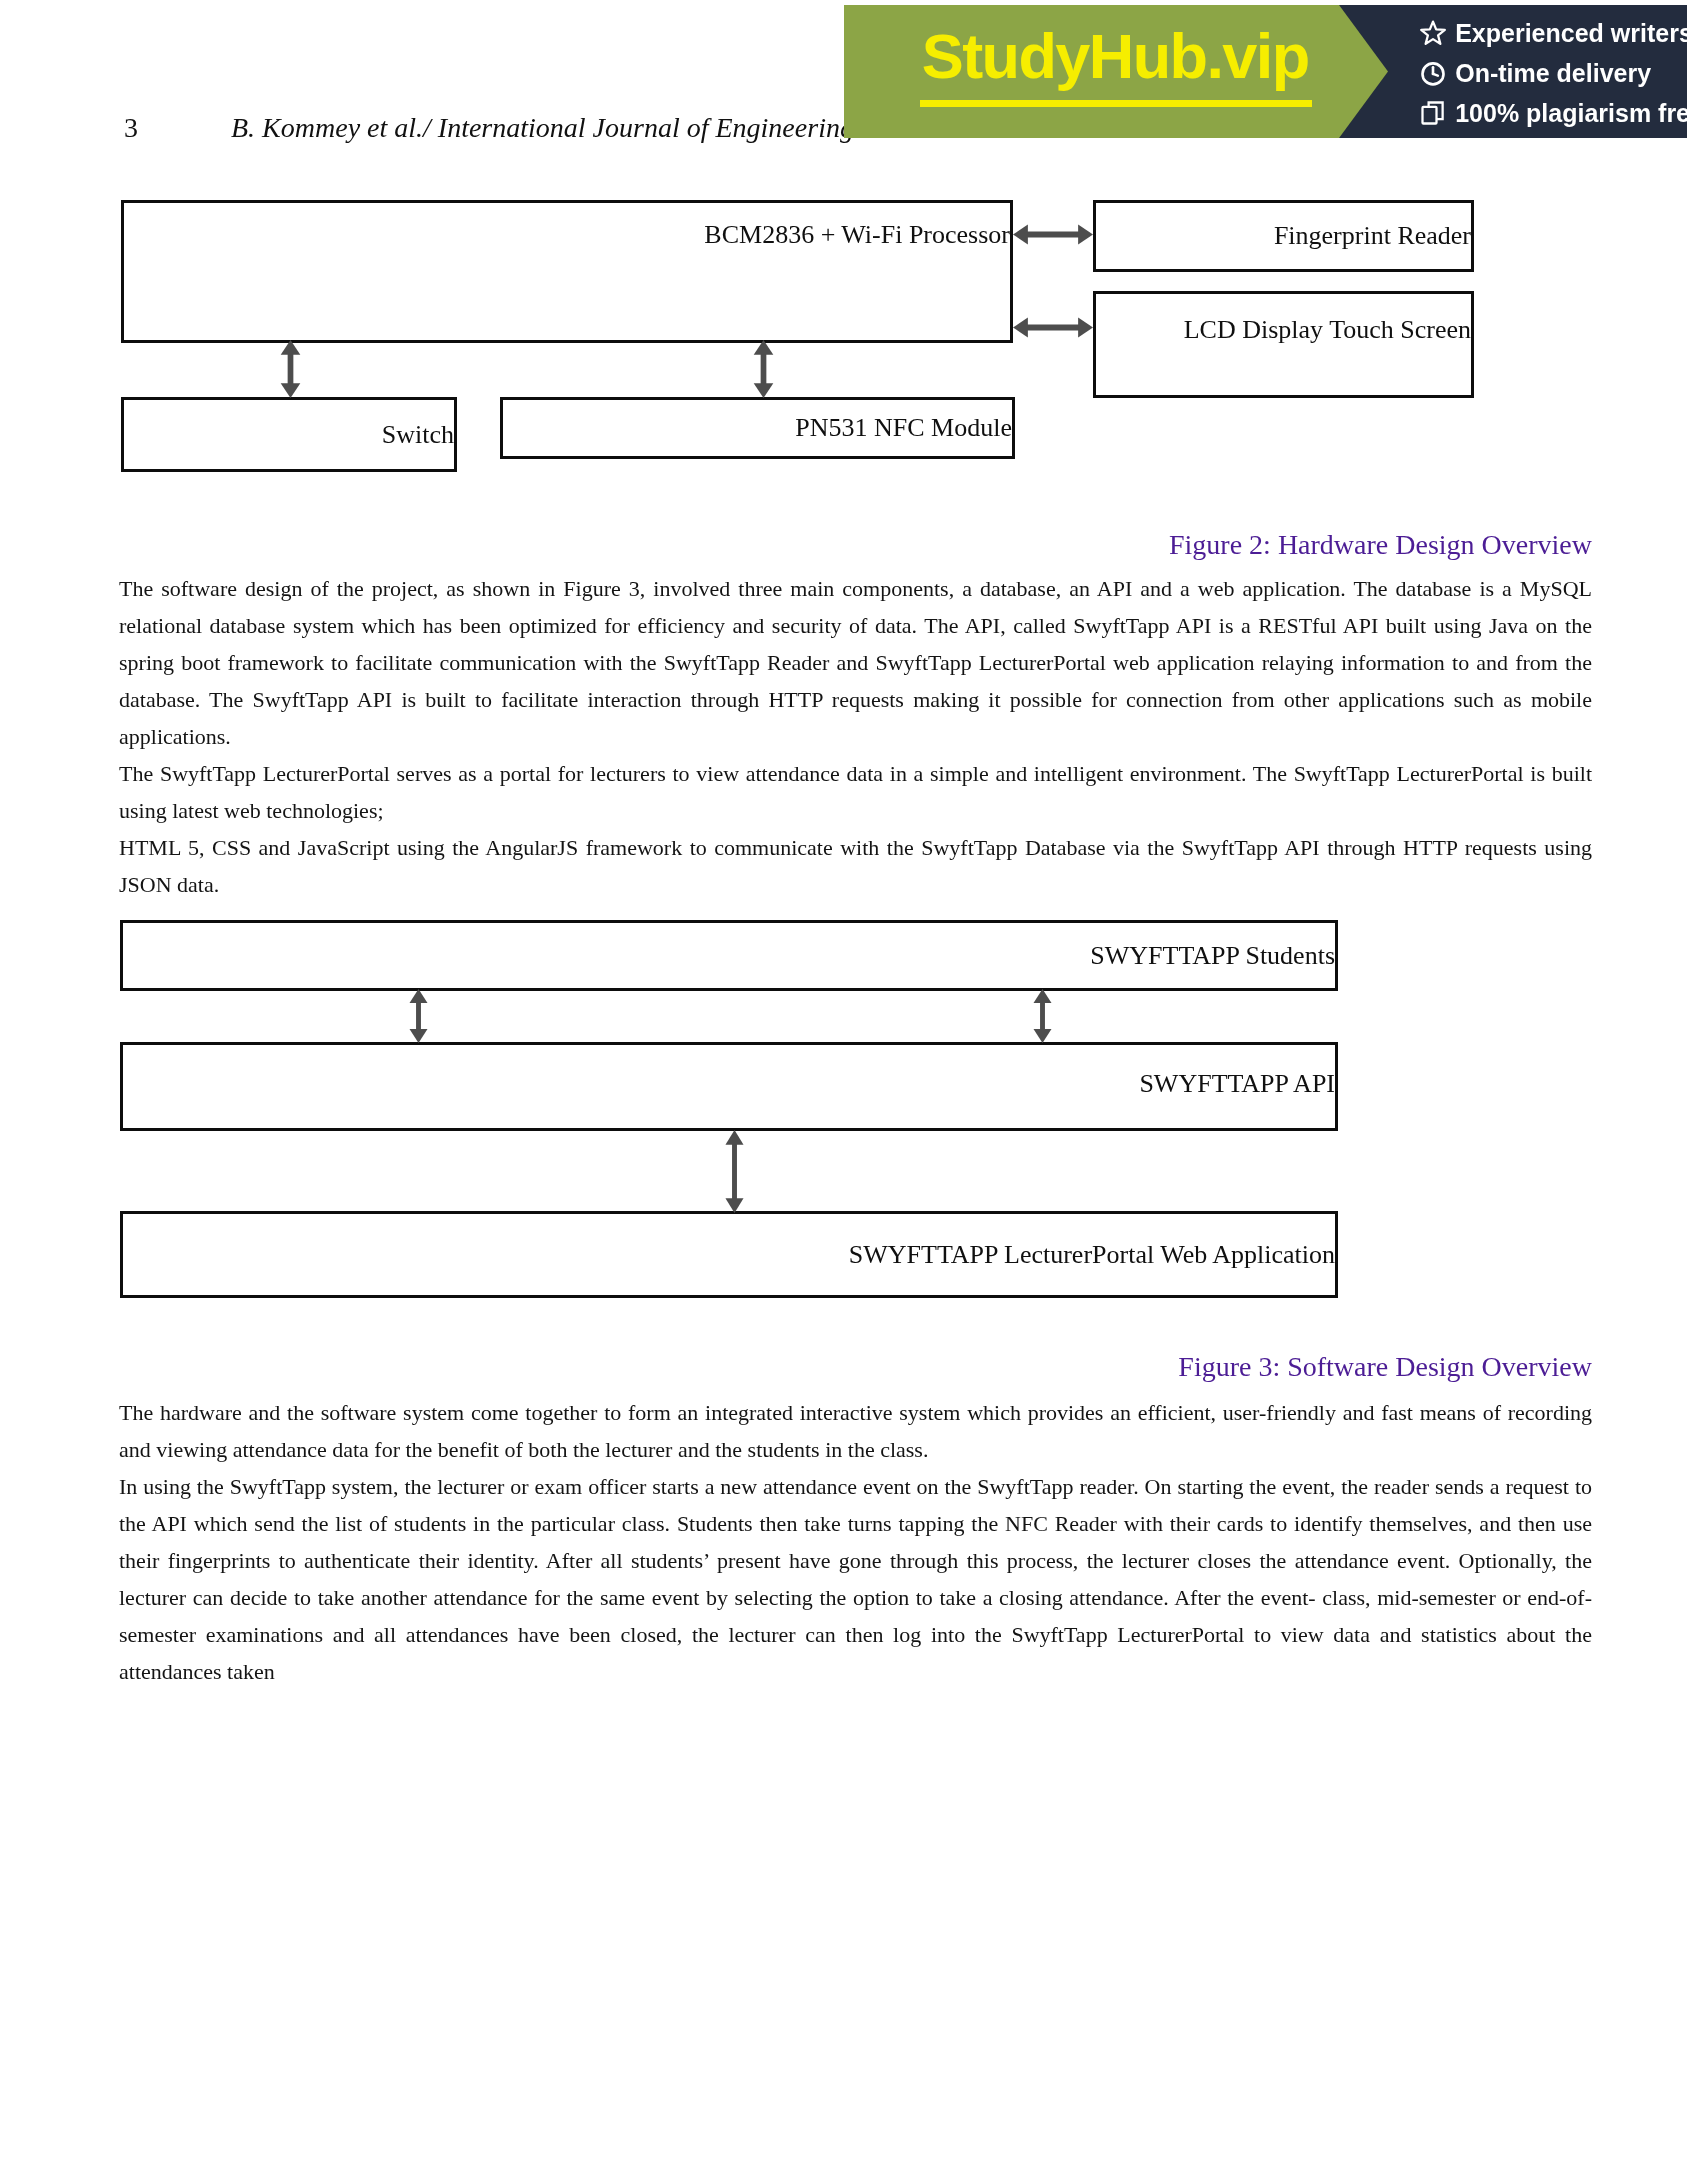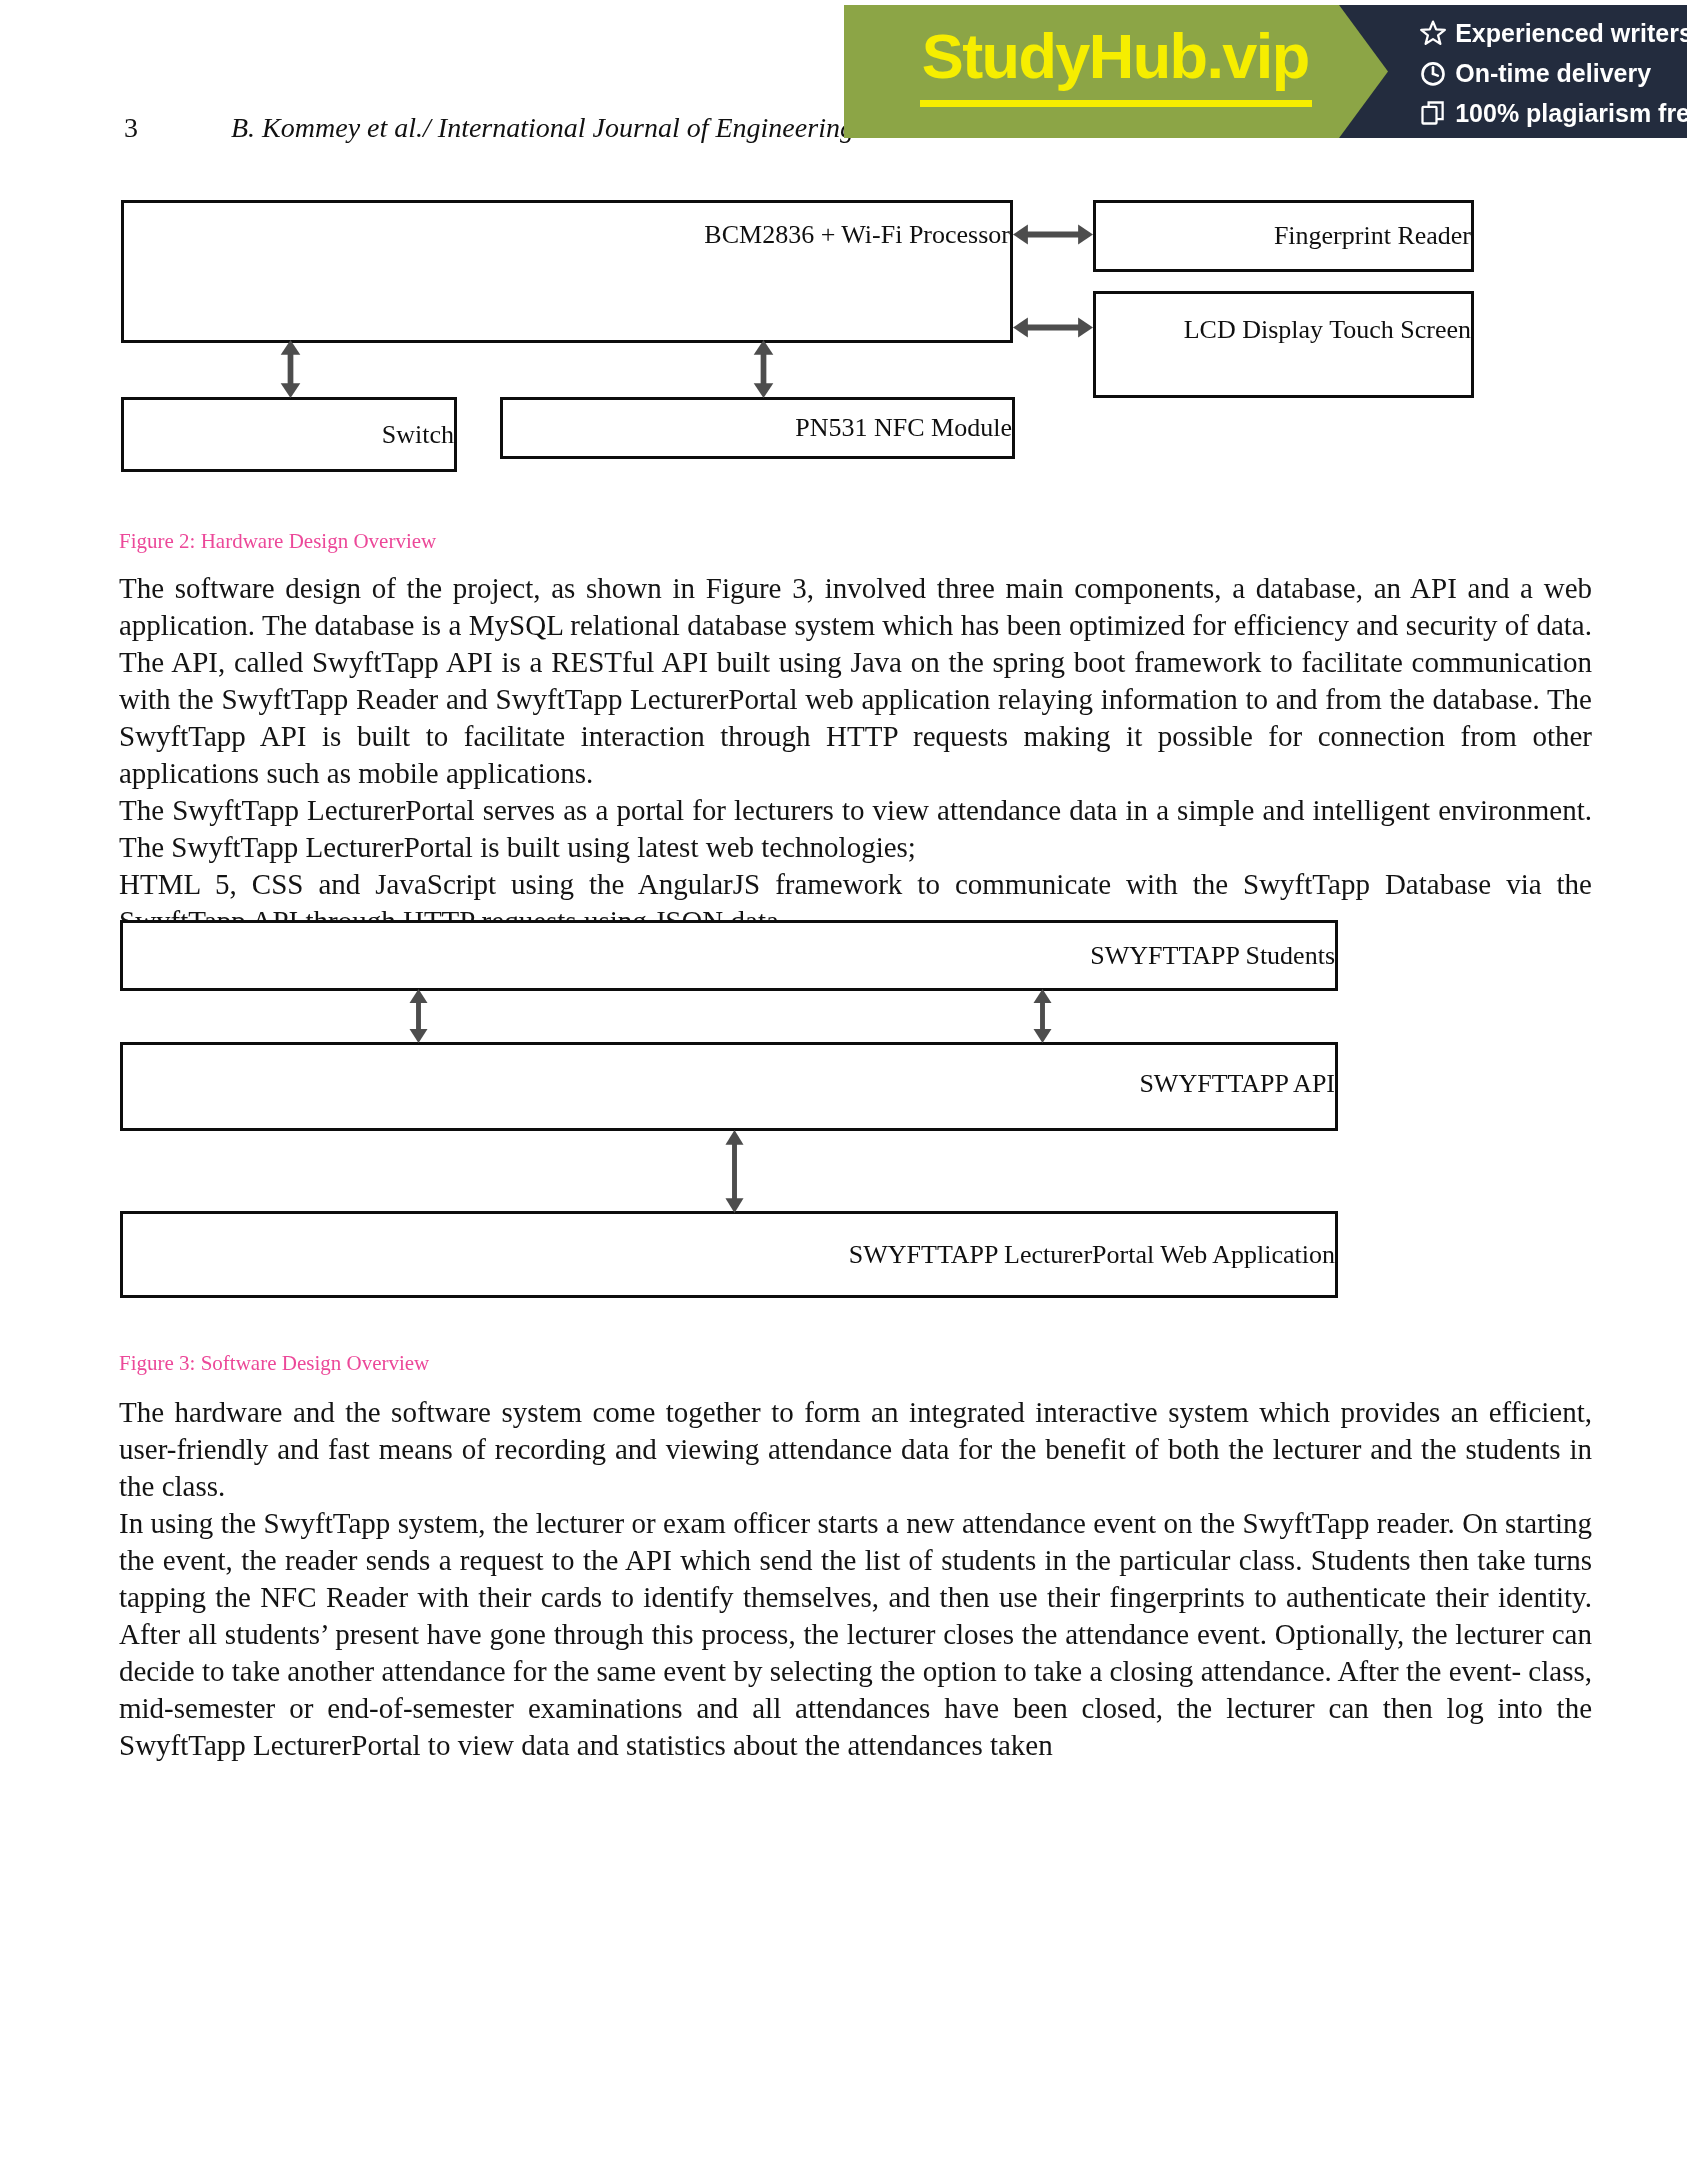--- a/index.html
+++ b/index.html
@@ -24,22 +24,22 @@
   .feature svg{flex:0 0 auto;}
 
   
   .box{position:absolute;border:3.3px solid #0d0d0d;background:#fff;box-sizing:border-box;
        display:flex;align-items:center;justify-content:flex-end;font-size:26px;color:#101010;text-align:center;}
   .box.top-label{align-items:flex-start;padding-top:16.5px;}
 
   .arrow{position:absolute;}
 
   
-  .caption{position:absolute;left:119px;width:1473px;text-align:left;font-size:21px;color:#ec4899;}
-  .textblock{position:absolute;left:119px;width:1473px;font-size:29px;line-height:37px;
+  .caption{position:absolute;left:119px;width:1473px;text-align:right;font-size:28px;color:#4c1d95;}
+  .textblock{position:absolute;left:119px;width:1473px;font-size:22px;line-height:37px;
              text-align:justify;color:#141414;}
   .textblock p{margin:0;}
 </style>
 </head>
 <body>
 
 <div class="page">
 
   <div class="pagenum">3</div>
   <div class="runhead">B. Kommey et al./ International Journal of Engineering</div>

